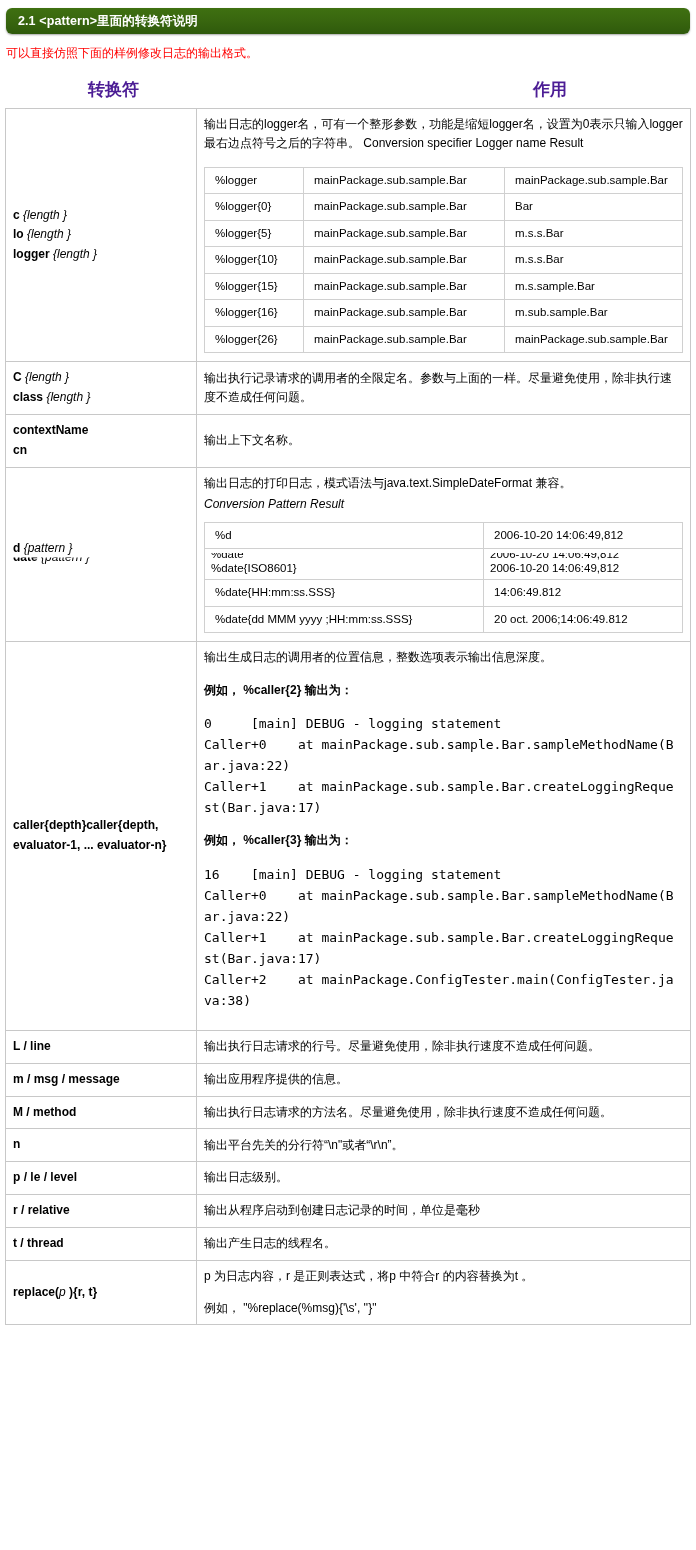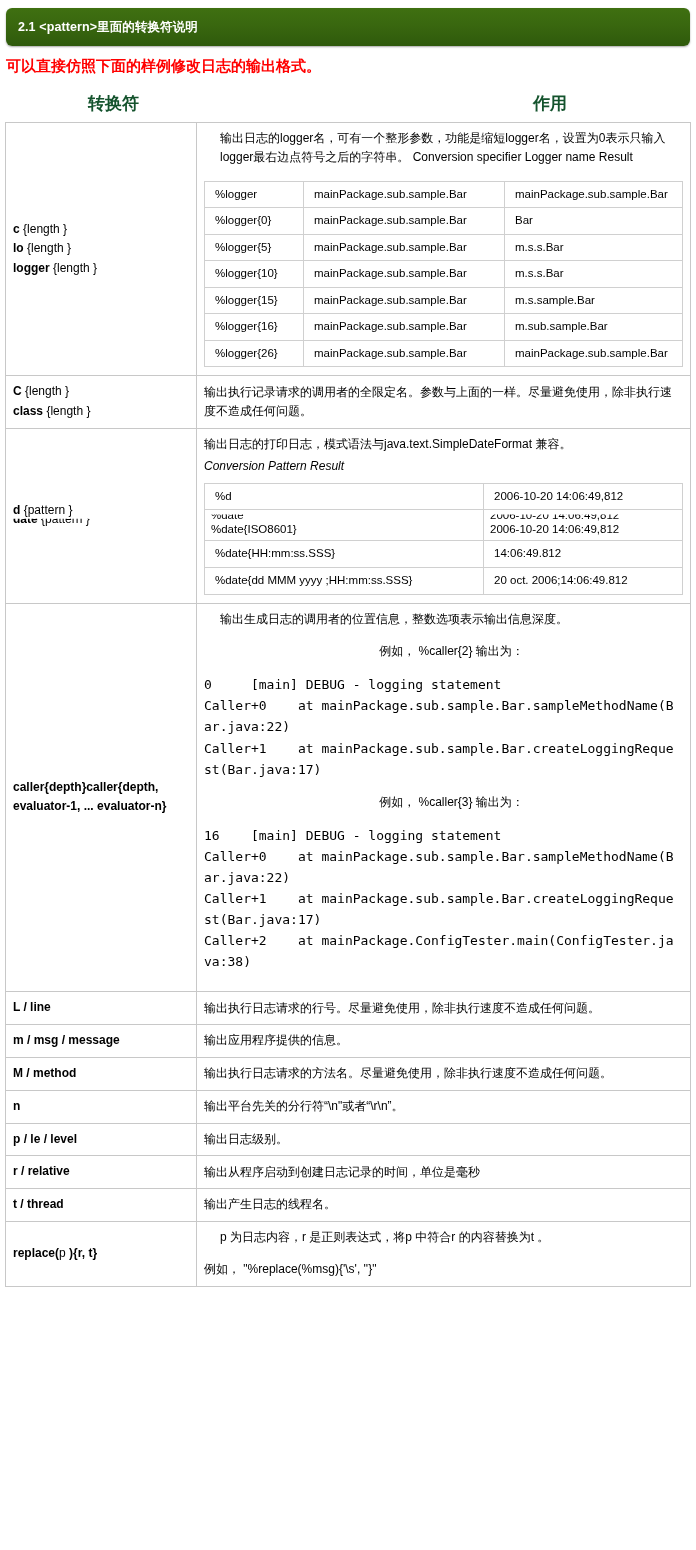--- a/index.html
+++ b/index.html
@@ -13,54 +13,54 @@
     overflow: hidden;
     font-family: "Liberation Sans", "DejaVu Sans", sans-serif;
     font-size: 12px;
     color: #000000;
     -webkit-font-smoothing: antialiased;
   }
 
   
   .banner {
     margin: 8px 6px 0 6px;
-    height: 38px;
+    height: 26px;
     border-radius: 6px;
     background: linear-gradient(180deg, #3f7011 0%, #39670f 45%, #2f5a0c 100%);
     box-shadow: 0 1px 2px rgba(0,0,0,0.35);
     display: flex;
     align-items: center;
     padding: 0 12px;
     box-sizing: border-box;
   }
   .banner-title {
     color: #ffffff;
     font-size: 12.5px;
     font-weight: bold;
     letter-spacing: 0.1px;
     white-space: nowrap;
   }
 
   
   .intro {
     margin: 11px 8px 0 6px;
     color: #ff0000;
-    font-weight: bold;
-    font-size: 15px;
+    font-weight: normal;
+    font-size: 12px;
   }
 
   
   .head-row {
     position: relative;
     height: 36px;
     margin-top: 10px;
   }
   .head-label {
     position: absolute;
-    color: #14532d;
+    color: #4c1d95;
     font-weight: bold;
     font-size: 17px;
     top: 6px;
   }
   .head-conv { left: 88px; }
   .head-use  { left: 533px; }
 
   
   table.main {
     border-collapse: collapse;
@@ -80,21 +80,21 @@
     line-height: 1.65;
     word-wrap: break-word;
   }
   td.col-desc {
     font-size: 12px;
     line-height: 1.62;
     vertical-align: top;
     padding-top: 8px;
   }
   td.col-desc.mid { vertical-align: middle; }
-  .italic { font-weight: normal; margin-top: 28px; }
+  .italic { font-style: italic; font-weight: normal; margin-top: 28px; }
 
   
   table.inner {
     border-collapse: collapse;
     width: 100%;
     margin-top: 7px;
     margin-bottom: 2px;
     table-layout: fixed;
   }
   table.inner td {
@@ -143,32 +143,32 @@
     top: 0;
   }
   .spec-overlap .s2 {
     position: absolute;
     left: 0;
     top: 9px;
     clip-path: inset(9px 0 0 0);
   }
 
   
-  .para { margin: 0 0 13px 16px; }
+  .para { margin: 0 0 13px 0; }
   .para:last-child { margin-bottom: 0; }
   .code {
     font-family: "DejaVu Sans Mono", "Liberation Mono", monospace;
     font-size: 13px;
     line-height: 1.62;
     white-space: pre-wrap;
     word-break: break-all;
     margin: 0 4px 13px 0;
     font-weight: normal;
   }
-  .ex { font-weight: normal; text-align: center; }
+  .ex { font-weight: bold; }
   .bld { font-weight: bold; }
 </style>
 </head>
 <body>
 
 <div class="banner">
   <span class="banner-title">2.1 &lt;pattern&gt;里面的转换符说明</span>
 </div>
 
 <div class="intro">可以直接仿照下面的样例修改日志的输出格式。</div>
@@ -232,20 +232,27 @@
     </tr>
 
     <tr>
       <td class="col-spec">
         <div><span class="bld">C</span> <span class="italic">{length }</span></div>
         <div><span class="bld">class</span> <span class="italic">{length }</span></div>
       </td>
       <td class="col-desc mid">输出执行记录请求的调用者的全限定名。参数与上面的一样。尽量避免使用，除非执行速度不造成任何问题。</td>
     </tr>
 
+    <tr>
+      <td class="col-spec">
+        <div>contextName</div>
+        <div>cn</div>
+      </td>
+      <td class="col-desc mid">输出上下文名称。</td>
+    </tr>
 
     <tr>
       <td class="col-spec">
         <div class="spec-overlap">
           <span class="s1"><span class="bld">d</span> <span class="italic">{pattern }</span></span>
           <span class="s2"><span class="bld">date</span> <span class="italic">{pattern }</span></span>
         </div>
       </td>
       <td class="col-desc">
         <div>输出日志的打印日志，模式语法与java.text.SimpleDateFormat 兼容。</div>

